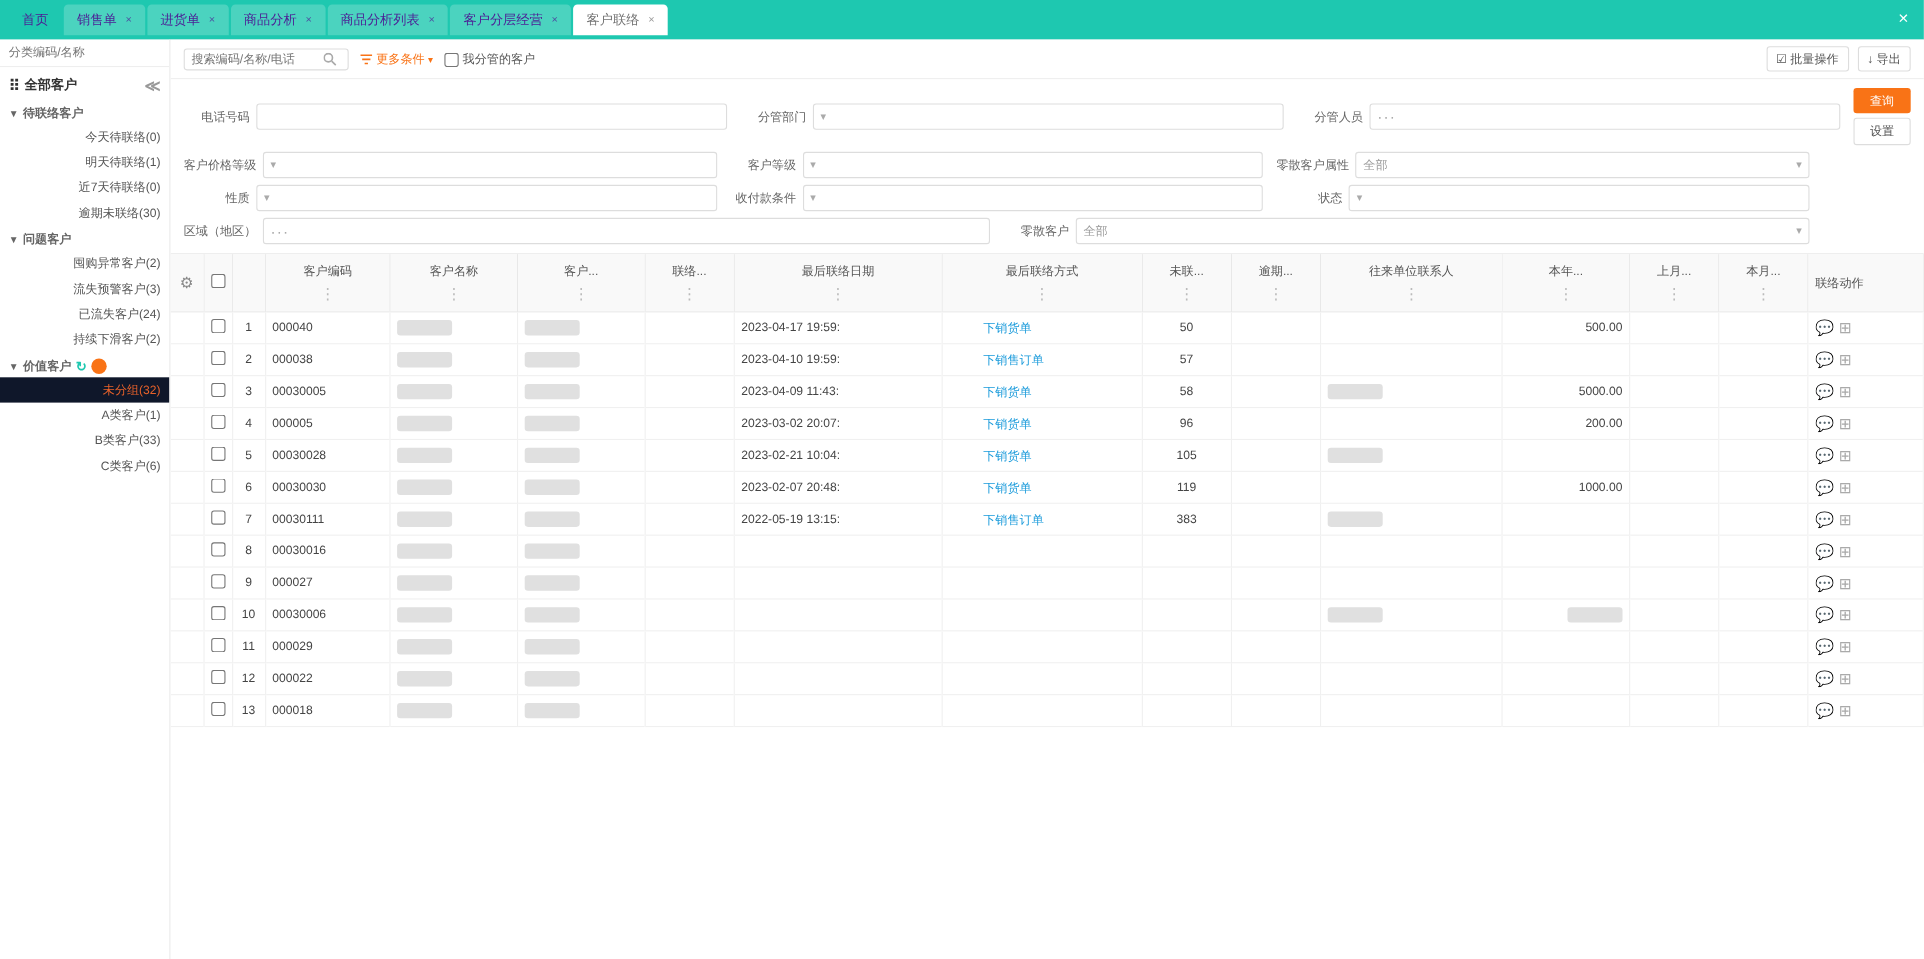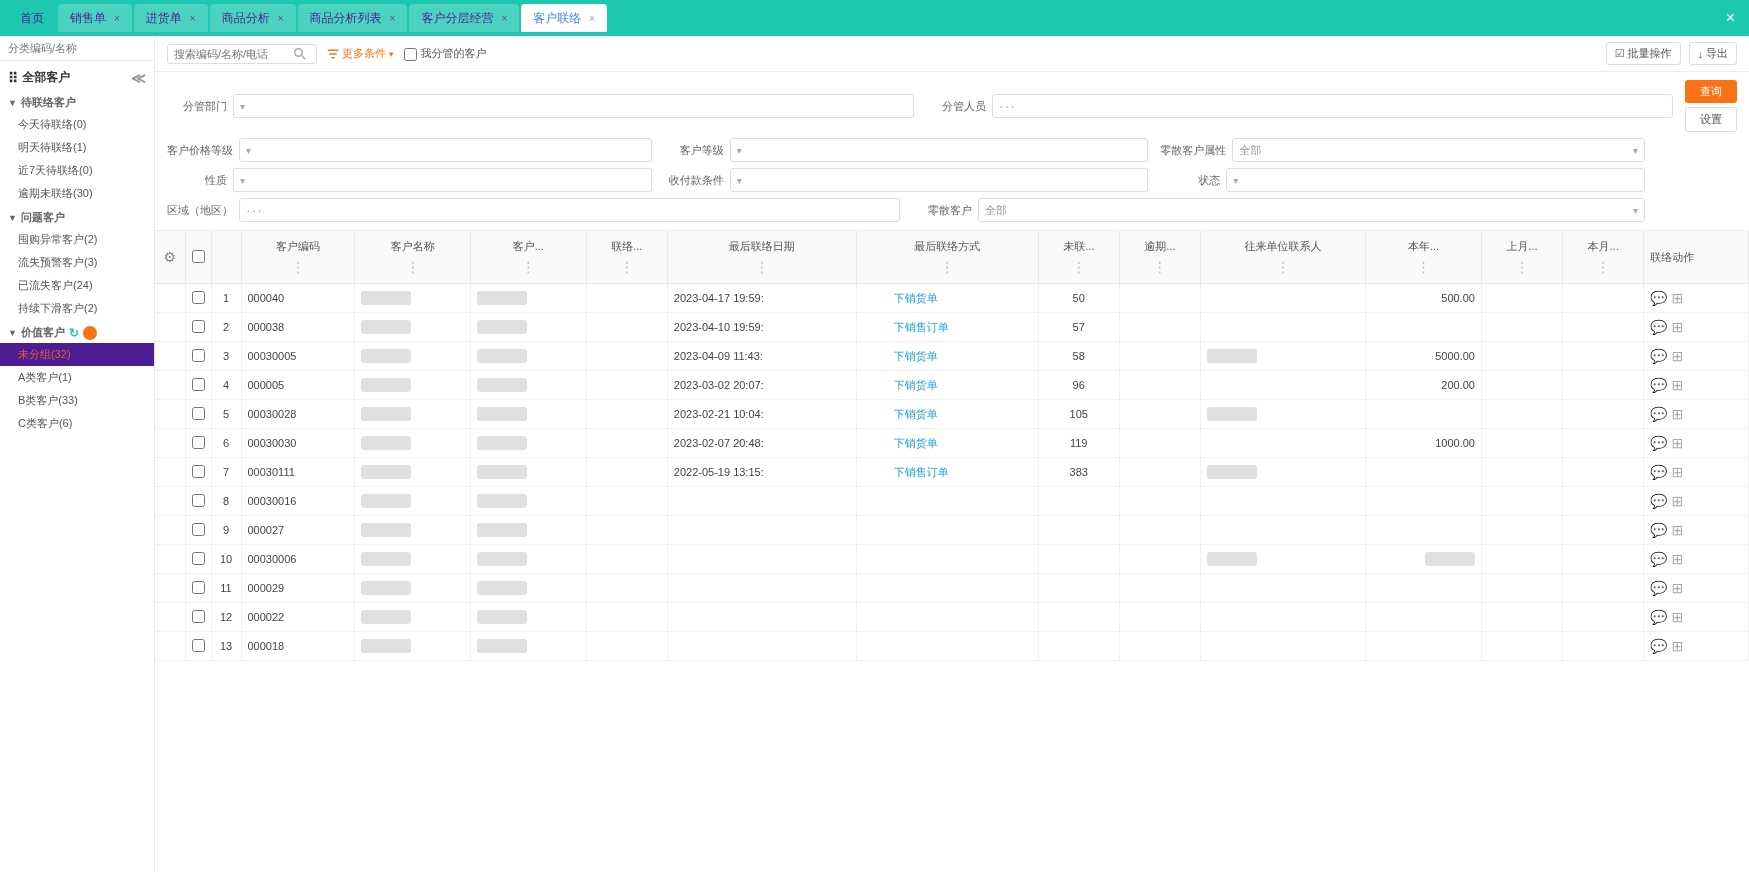--- a/index.html
+++ b/index.html
@@ -20,21 +20,21 @@
       padding: 0 12px;
       height: 28px;
       border-radius: 4px 4px 0 0;
       cursor: pointer;
       font-size: 12px;
       color: #4c1d95;
       white-space: nowrap;
     }
     .nav-tab.home { background: transparent; }
     .nav-tab.regular { background: rgba(255,255,255,0.2); }
-    .nav-tab.active { background: #fff; color: #3b82f6; }
+    .nav-tab.active { background: #fff; color: #737373; }
     .nav-tab .close-x { font-size: 10px; margin-left: 4px; opacity: 0.7; }
     .nav-close-all {
       margin-left: auto;
       color: #fff;
       font-size: 16px;
       cursor: pointer;
       padding: 0 6px;
     }
 
     
@@ -93,22 +93,23 @@
     }
     .sidebar-group-label .triangle { font-size: 9px; }
     .sidebar-item {
       padding: 4px 8px 4px 18px;
       font-size: 11px;
       color: #555;
       cursor: pointer;
       white-space: nowrap;
       overflow: hidden;
       text-overflow: ellipsis;
-    }
-    .sidebar-item.active { background: #4c1d95; color: #e8622a; }
+      text-align: right;
+    }
+    .sidebar-item.active { background: #0f172a; color: #e8622a; }
 
     
     .content-area {
       flex: 1;
       display: flex;
       flex-direction: column;
       overflow: hidden;
       background: #f5f5f5;
     }
 
@@ -462,20 +463,24 @@
           <span>↓</span>
           <span>导出</span>
         </button>
       </div>
     </div>
 
     <div class="advanced-filter">
 
       <div class="filter-row">
         <div class="filter-field">
+          <label>电话号码</label>
+          <div class="filter-input"></div>
+        </div>
+        <div class="filter-field">
           <label>分管部门</label>
           <div class="filter-input">
             <span class="arrow">▾</span>
           </div>
         </div>
         <div class="filter-field">
           <label>分管人员</label>
           <div class="filter-input">
             <span class="dots">···</span>
           </div>

